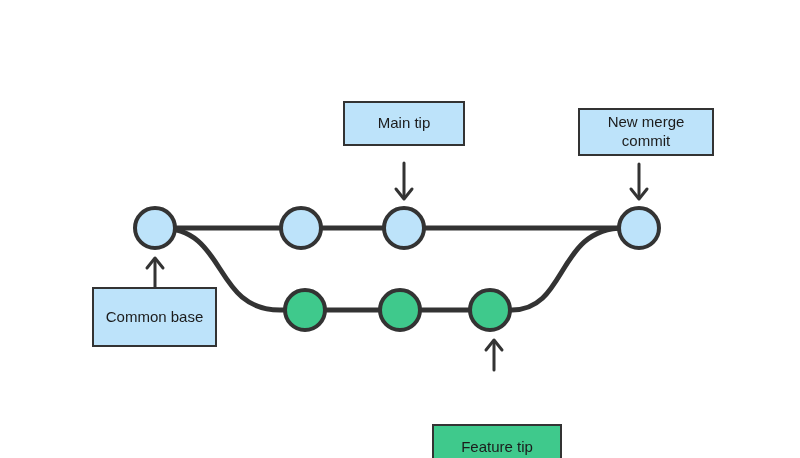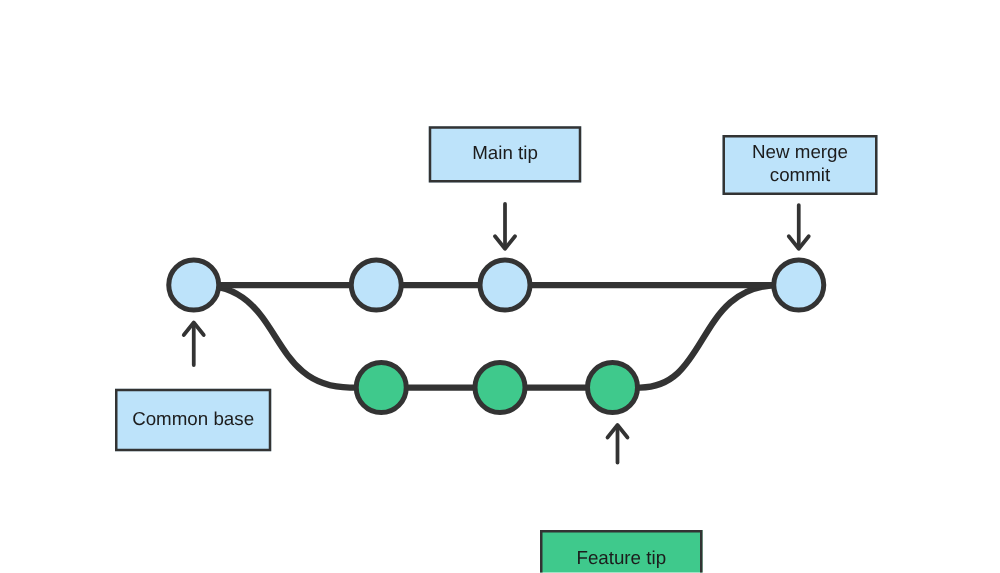--- a/index.html
+++ b/index.html
@@ -91,25 +91,25 @@
     <g>
       <path class="arrow" d="M 494 370 L 494 343"></path>
       <path class="arrow" d="M 486 350 L 494 340 L 502 350"></path>
     </g>
   </svg>
 
   <div class="box blue" style="left:343px; top:101px; width:122px; height:45px;">
     <span>Main tip</span>
   </div>
 
-  <div class="box blue" style="left:578px; top:108px; width:124px; height:48px;">
+  <div class="box blue" style="left:578px; top:108px; width:136px; height:48px;">
     <span>New merge commit</span>
   </div>
 
-  <div class="box blue" style="left:92px; top:311px; width:125px; height:50px;">
+  <div class="box blue" style="left:92px; top:287px; width:125px; height:60px;">
     <span>Common base</span>
   </div>
 
   <div class="box green" style="left:432px; top:377px; width:130px; height:47px;margin-top:47px;">
     <span>Feature tip</span>
   </div>
 
 </div>
 
 </body></html>

